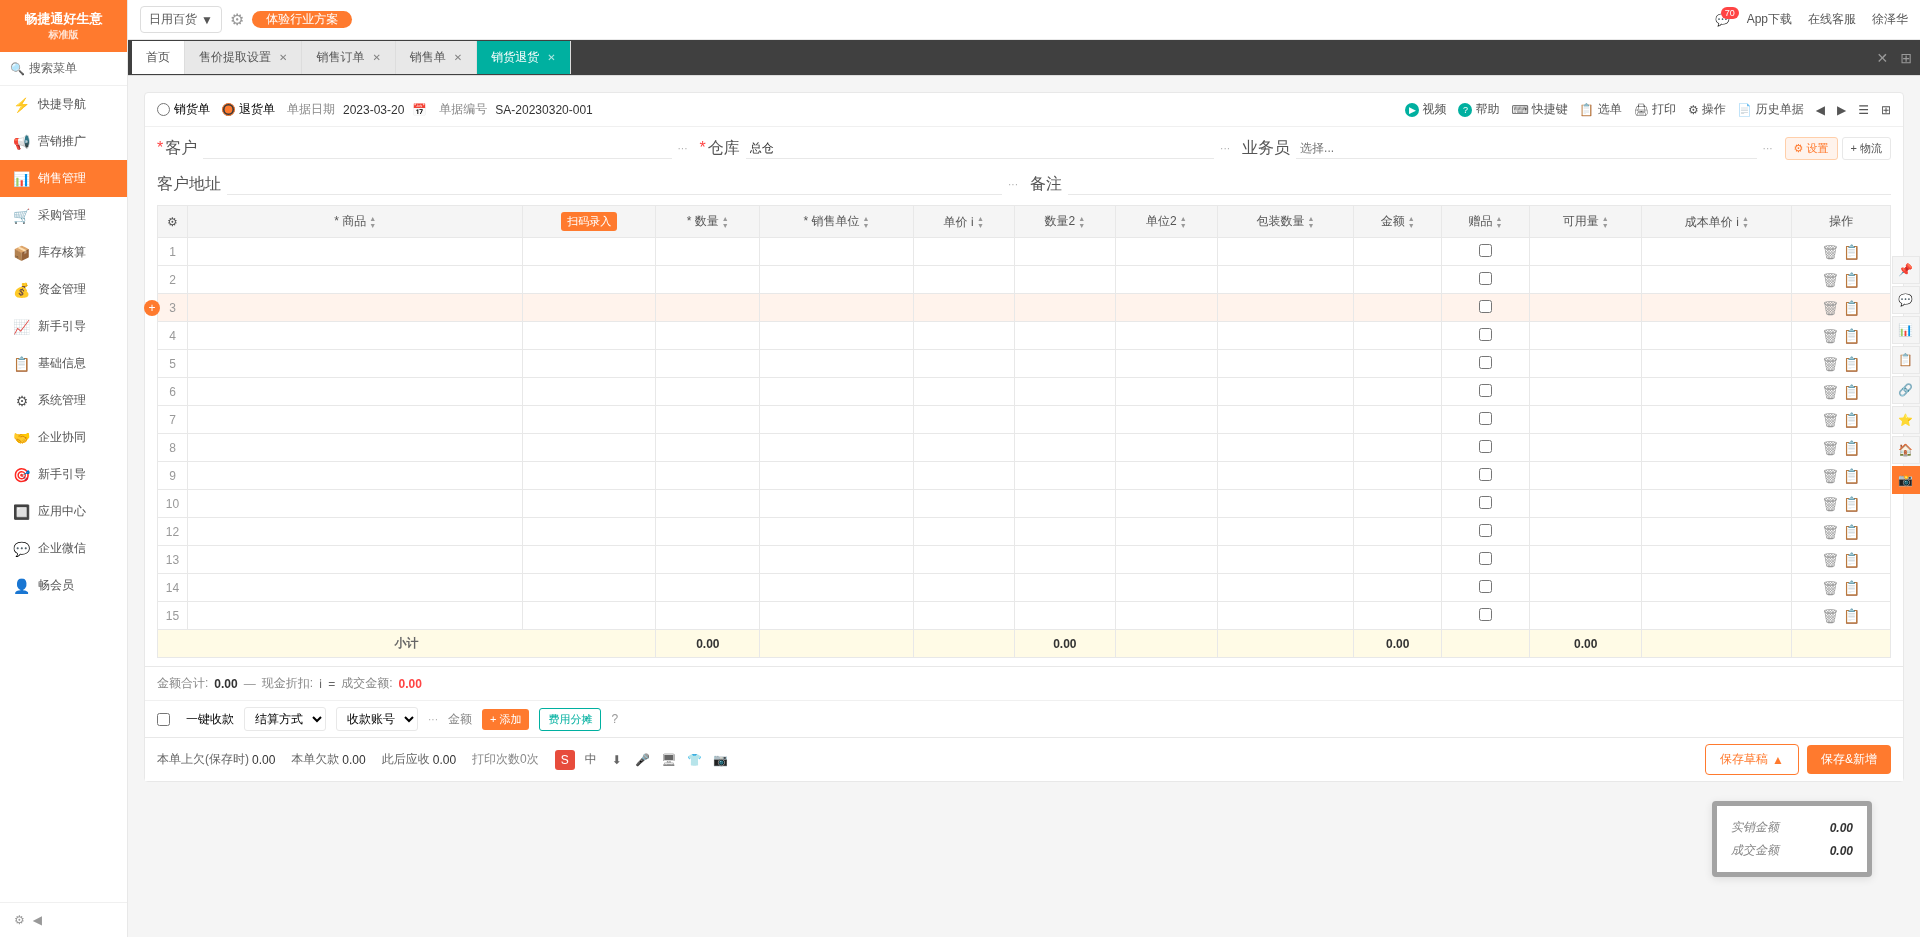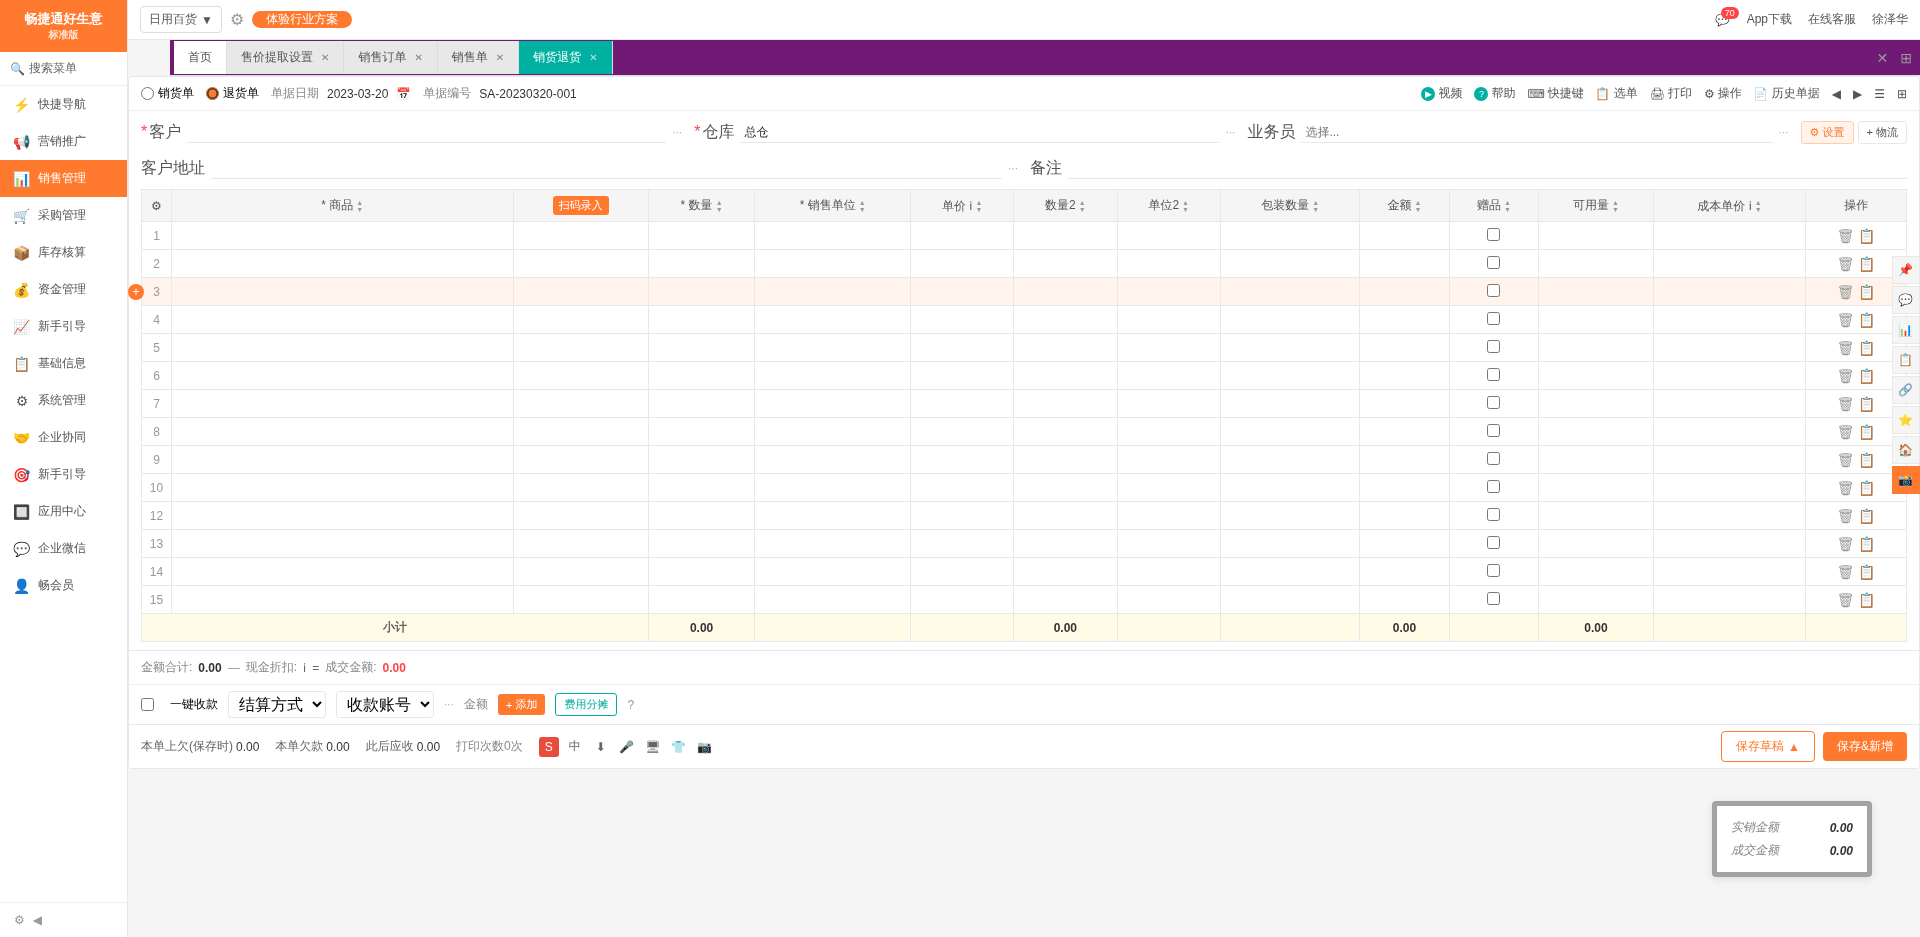--- a/index.html
+++ b/index.html
@@ -51,38 +51,38 @@
     .topbar-right { display: flex; align-items: center; gap: 16px; font-size: 12px; color: #555; }
     .topbar-right .msg-icon { position: relative; cursor: pointer; }
     .msg-badge {
       position: absolute; top: -6px; right: -8px;
       background: #ff4444; color: #fff; border-radius: 8px;
       font-size: 9px; padding: 1px 4px; min-width: 16px; text-align: center;
     }
 
     
     .tabs {
-      background: #701a75; display: flex; align-items: center; gap: 0;
-      border-bottom: 1px solid #ddd; min-height: 36px; padding-left: 4px; margin-left: 42px;
+      background: #404040; display: flex; align-items: center; gap: 0;
+      border-bottom: 1px solid #ddd; min-height: 36px; padding-left: 4px;
     }
     .tab {
       display: flex; align-items: center; gap: 4px; padding: 8px 14px;
       cursor: pointer; font-size: 12px; color: #555; border-right: 1px solid #ddd;
       background: #e8e8e8;
     }
     .tab.active { background: #00b0a0; color: #fff; }
     .tab.home { background: #fff; }
     .tab .close-icon { font-size: 10px; margin-left: 4px; cursor: pointer; opacity: 0.7; }
     .tab-actions { margin-left: auto; display: flex; gap: 4px; padding-right: 4px; }
     .tab-action-btn { cursor: pointer; color: #999; font-size: 14px; padding: 2px 4px; }
 
     
     .content { flex: 1; background: #f5f5f5; overflow-y: auto; padding: 0; }
     .form-card {
-      background: #fff; margin: 0; border-radius: 4px;
+      background: #fff; margin: 16px; border-radius: 4px;
       border: 1px solid #e8e8e8;
     }
 
     
     .form-header {
       display: flex; align-items: center; justify-content: space-between;
       padding: 8px 12px; border-bottom: 1px solid #f0f0f0;
     }
     .form-header-left { display: flex; align-items: center; gap: 12px; }
     .radio-group { display: flex; align-items: center; gap: 12px; }
@@ -159,21 +159,21 @@
     .deal-value { color: #ff4444; font-size: 12px; font-weight: bold; }
 
     
     .payment-row {
       background: #fff; border-top: 1px solid #f0f0f0;
       padding: 6px 12px; display: flex; align-items: center; gap: 10px;
     }
     .payment-checkbox { display: flex; align-items: center; gap: 16px; font-size: 12px; }
     .payment-select {
       border: 1px solid #e8e8e8; border-radius: 3px; padding: 3px 6px;
-      font-size: 16px; background: #fff; cursor: pointer;
+      font-size: 12px; background: #fff; cursor: pointer;
     }
     .payment-dots { color: #aaa; font-size: 10px; cursor: pointer; }
     .add-btn {
       background: #ff7a2e; color: #fff; border: none; border-radius: 3px;
       padding: 3px 8px; cursor: pointer; font-size: 11px; display: flex; align-items: center; gap: 3px;
     }
     .fee-split-btn {
       background: #fff; border: 1px solid #00b0a0; color: #00b0a0; border-radius: 3px;
       padding: 3px 8px; cursor: pointer; font-size: 11px;
     }

